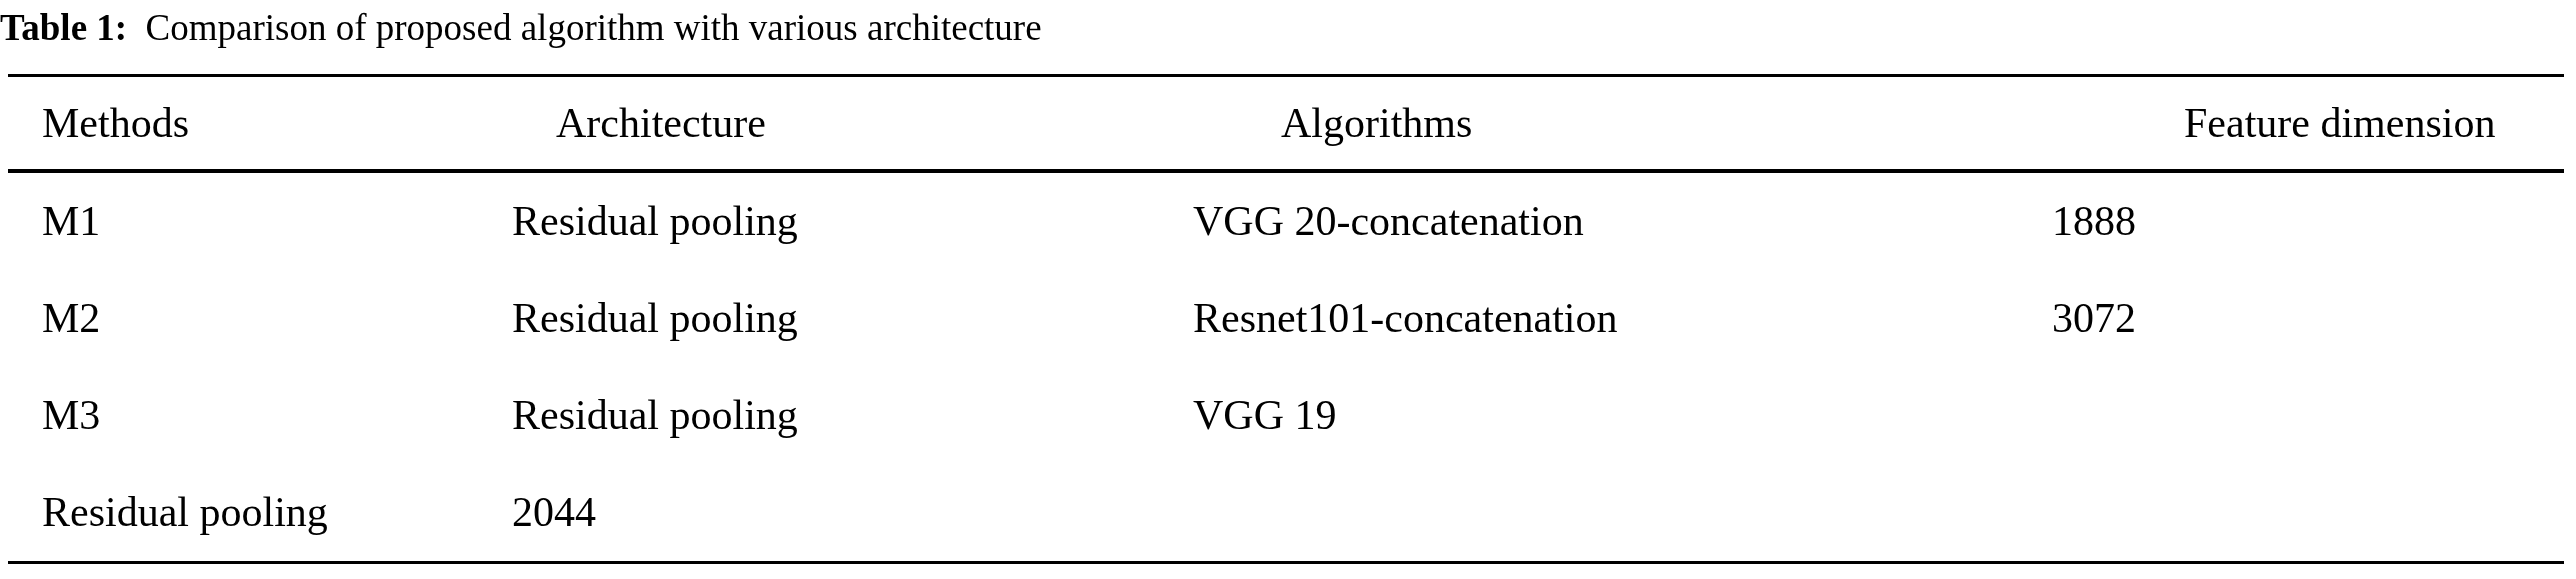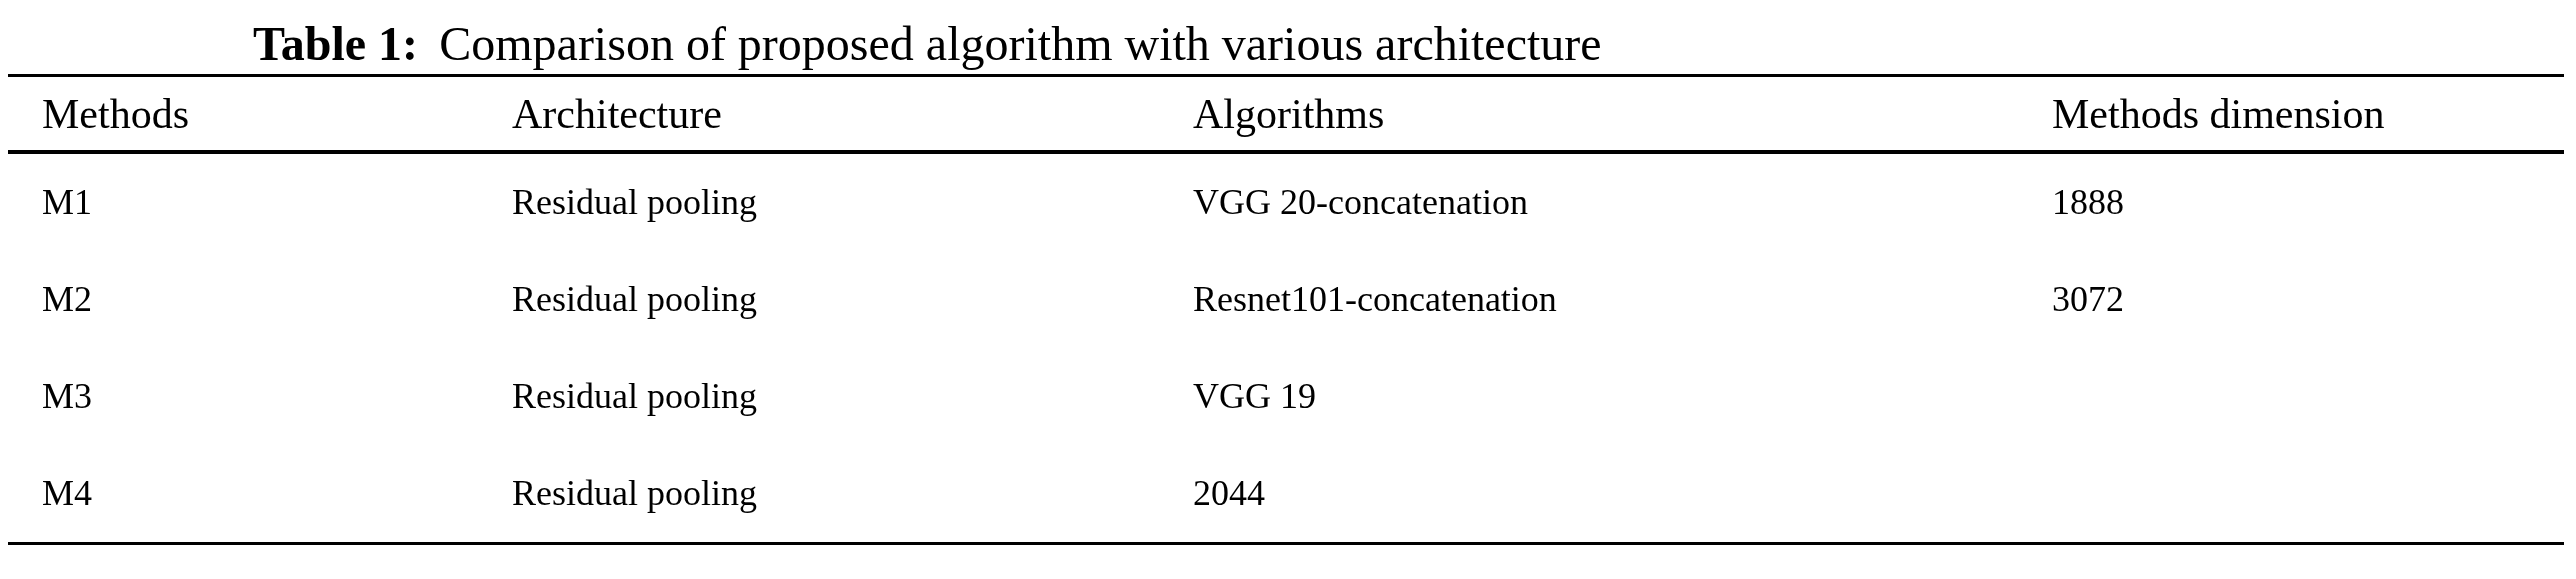--- a/index.html
+++ b/index.html
@@ -17,25 +17,24 @@
     background: #ffffff;
     overflow: hidden;
   }
 
   
   .caption {
     position: absolute;
     top: 4px;
     left: 0;
     width: 72%;
-    text-align: center;
-    font-size: 48px;
+    text-align: left;
+    font-size: 37px;
     line-height: 1.3;
     white-space: nowrap;
-    margin-top: 9px;
   }
   .caption .caption-label {
     font-weight: bold;
     margin-right: 9.2px;
   }
 
   .table-wrap {
     position: absolute;
     top: 74px;
     left: 8px;
@@ -48,27 +47,28 @@
   }
 
   .row {
     display: grid;
     grid-template-columns: 470px 681px 859px 1fr;
     padding-left: 34px;
     align-items: center;
   }
 
   .header-row {
-    height: 73px;
+    height: 92px;
     font-size: 42px;
+    gap: 44px;
   }
 
   .body-row {
     height: 97px;
-    font-size: 36px;
+    font-size: 42px;
   }
 
   .cell {
     white-space: nowrap;
     overflow: visible;
   }
 </style>
 </head>
 <body>
 
@@ -80,21 +80,21 @@
   </div>
 
   <div class="table-wrap">
 
     <div class="rule"></div>
 
     <div class="row header-row">
       <div class="cell">Methods</div>
       <div class="cell">Architecture</div>
       <div class="cell">Algorithms</div>
-      <div class="cell">Methods dimension</div>
+      <div class="cell">Feature dimension</div>
     </div>
 
     <div class="rule"></div>
 
     <div class="row body-row">
       <div class="cell">M1</div>
       <div class="cell">Residual pooling</div>
       <div class="cell">VGG 20-concatenation</div>
       <div class="cell">1888</div>
     </div>
@@ -106,21 +106,20 @@
       <div class="cell">3072</div>
     </div>
 
     <div class="row body-row">
       <div class="cell">M3</div>
       <div class="cell">Residual pooling</div>
       <div class="cell">VGG 19</div>
     </div>
 
     <div class="row body-row">
-      <div class="cell">M4</div>
       <div class="cell">Residual pooling</div>
       <div class="cell">2044</div>
     </div>
 
     <div class="rule"></div>
 
   </div>
 
 </div>
 

